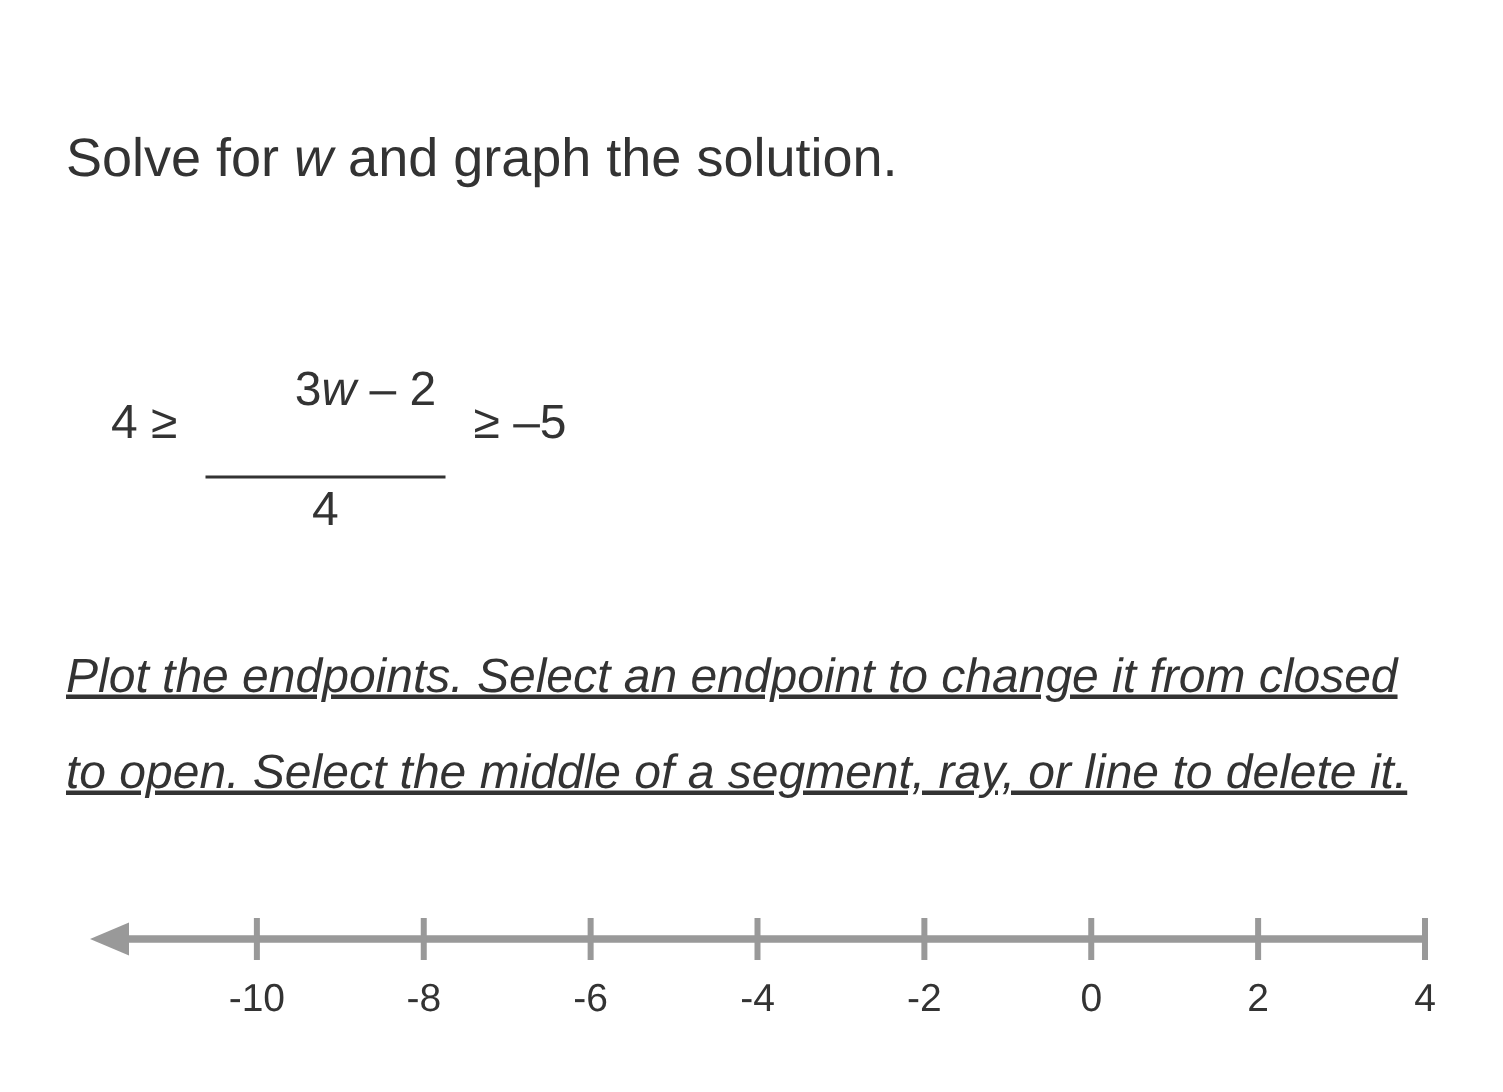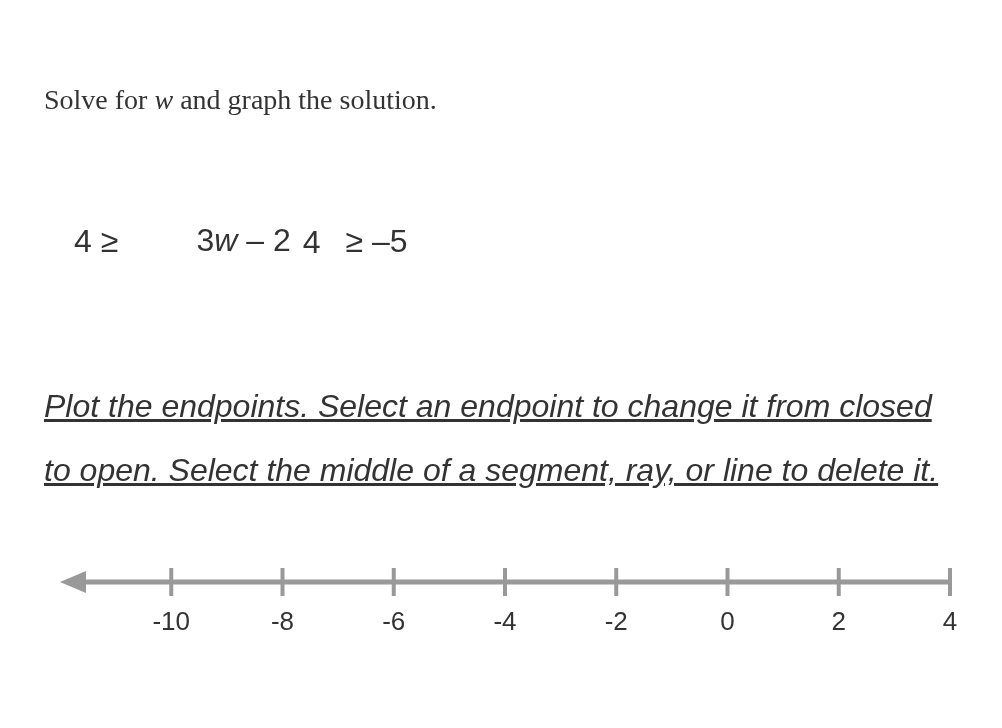--- a/index.html
+++ b/index.html
@@ -9,44 +9,43 @@
     }
     body {
       font-family: Verdana, Geneva, sans-serif;
       background: #ffffff;
       width: 1002px;
       height: 728px;
       padding: 80px 44px 0 44px;
       color: #333333;
     }
     .prompt {
-      font-size: 28px;
+      font-size: 36px;
       line-height: 1.4;
-      margin-bottom: 50px;
-      font-family: Liberation Serif, serif;
+      margin-bottom: 74px;
     }
     .italic-var {
       font-style: italic;
     }
     .equation {
       font-size: 32px;
       display: flex;
       align-items: center;
       margin-left: 30px;
       margin-bottom: 60px;
     }
     .eq-part {
       white-space: pre;
     }
     .fraction {
       display: inline-flex;
-      flex-direction: row;
+      flex-direction: column;
       align-items: center;
       vertical-align: middle;
-      margin: 16px 10px;
+      margin: 0 10px;
     }
     .frac-num {
       padding: 0 6px 2px 6px;
       white-space: pre;
     }
     .frac-line {
       width: 100%;
       border-top: 2.5px solid #333333;
     }
     .frac-den {

